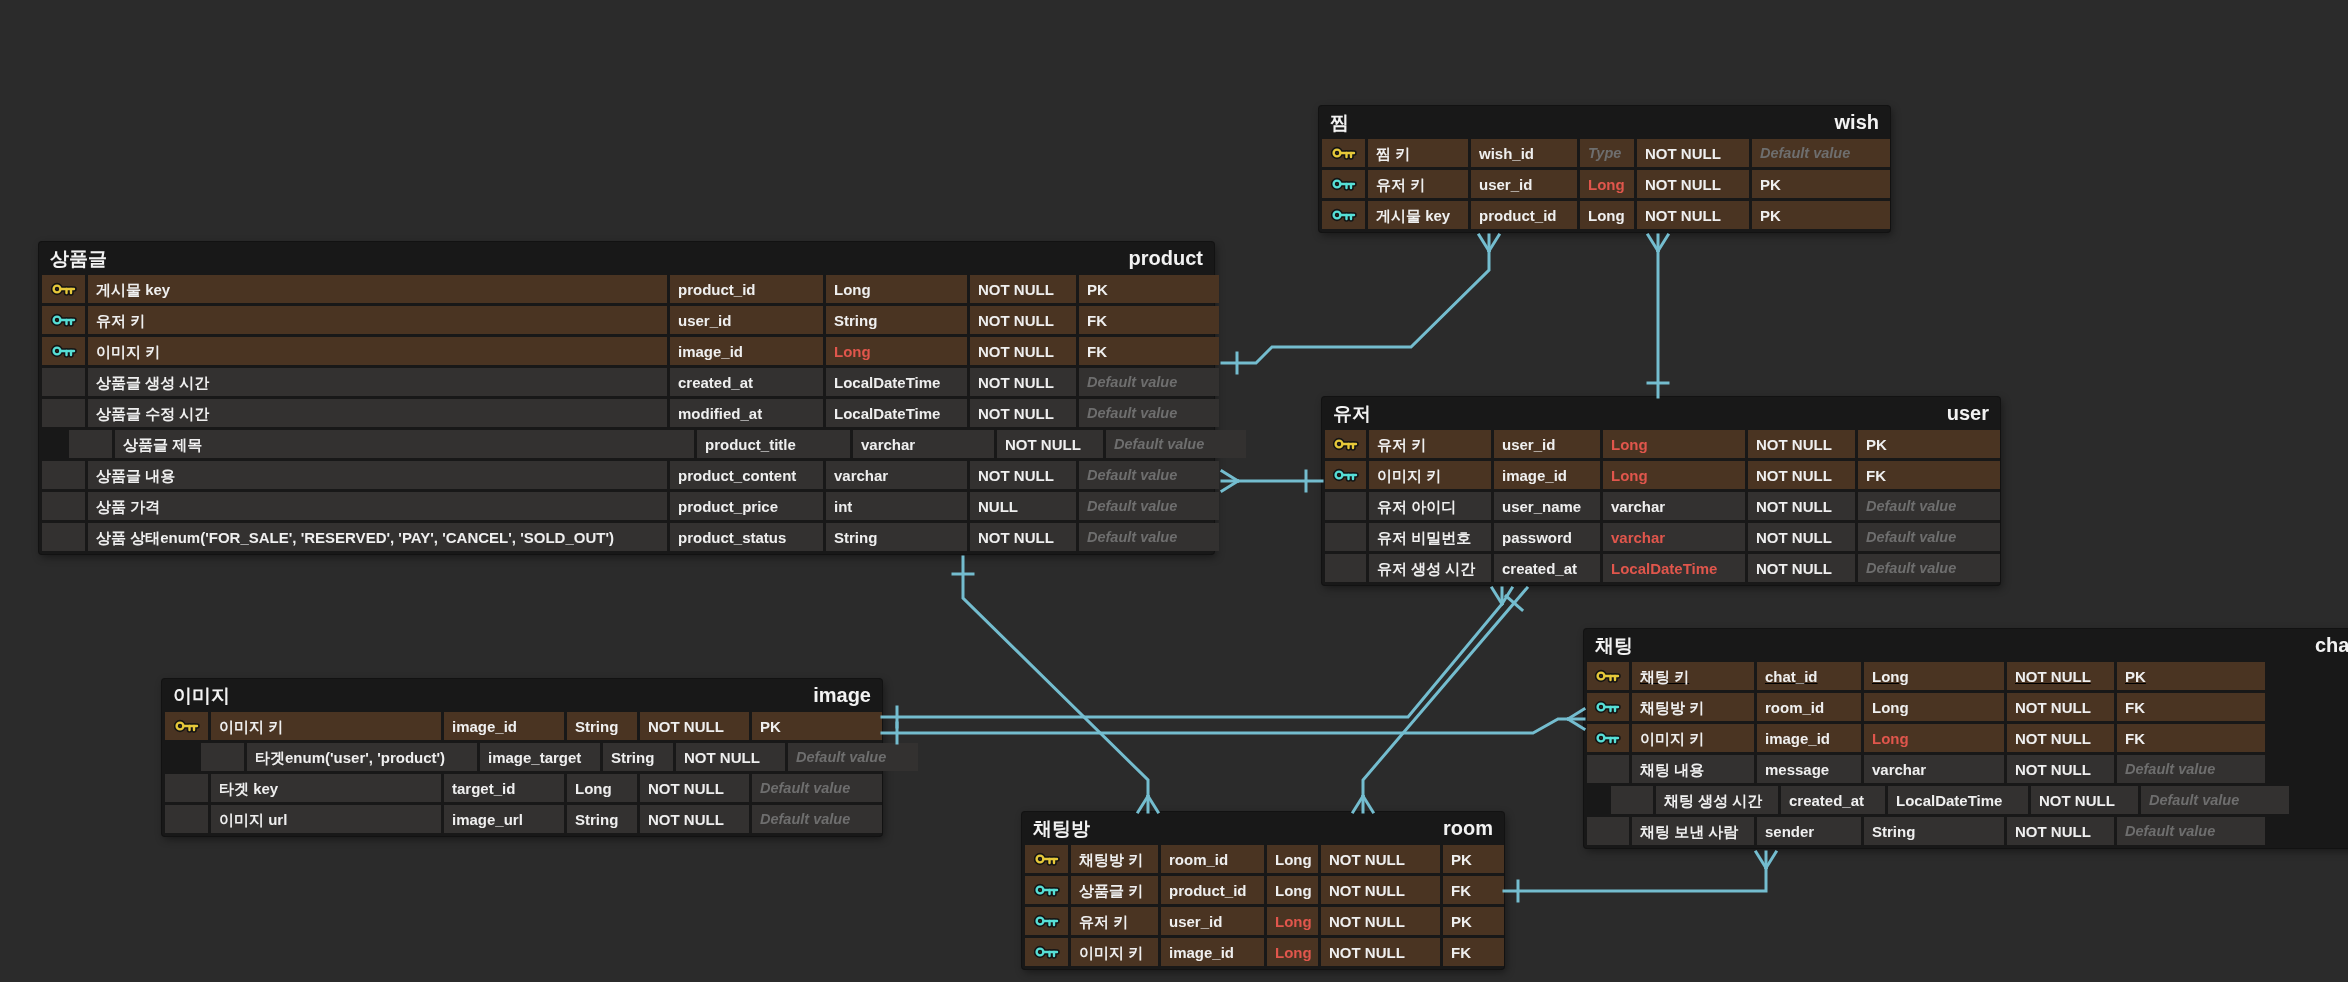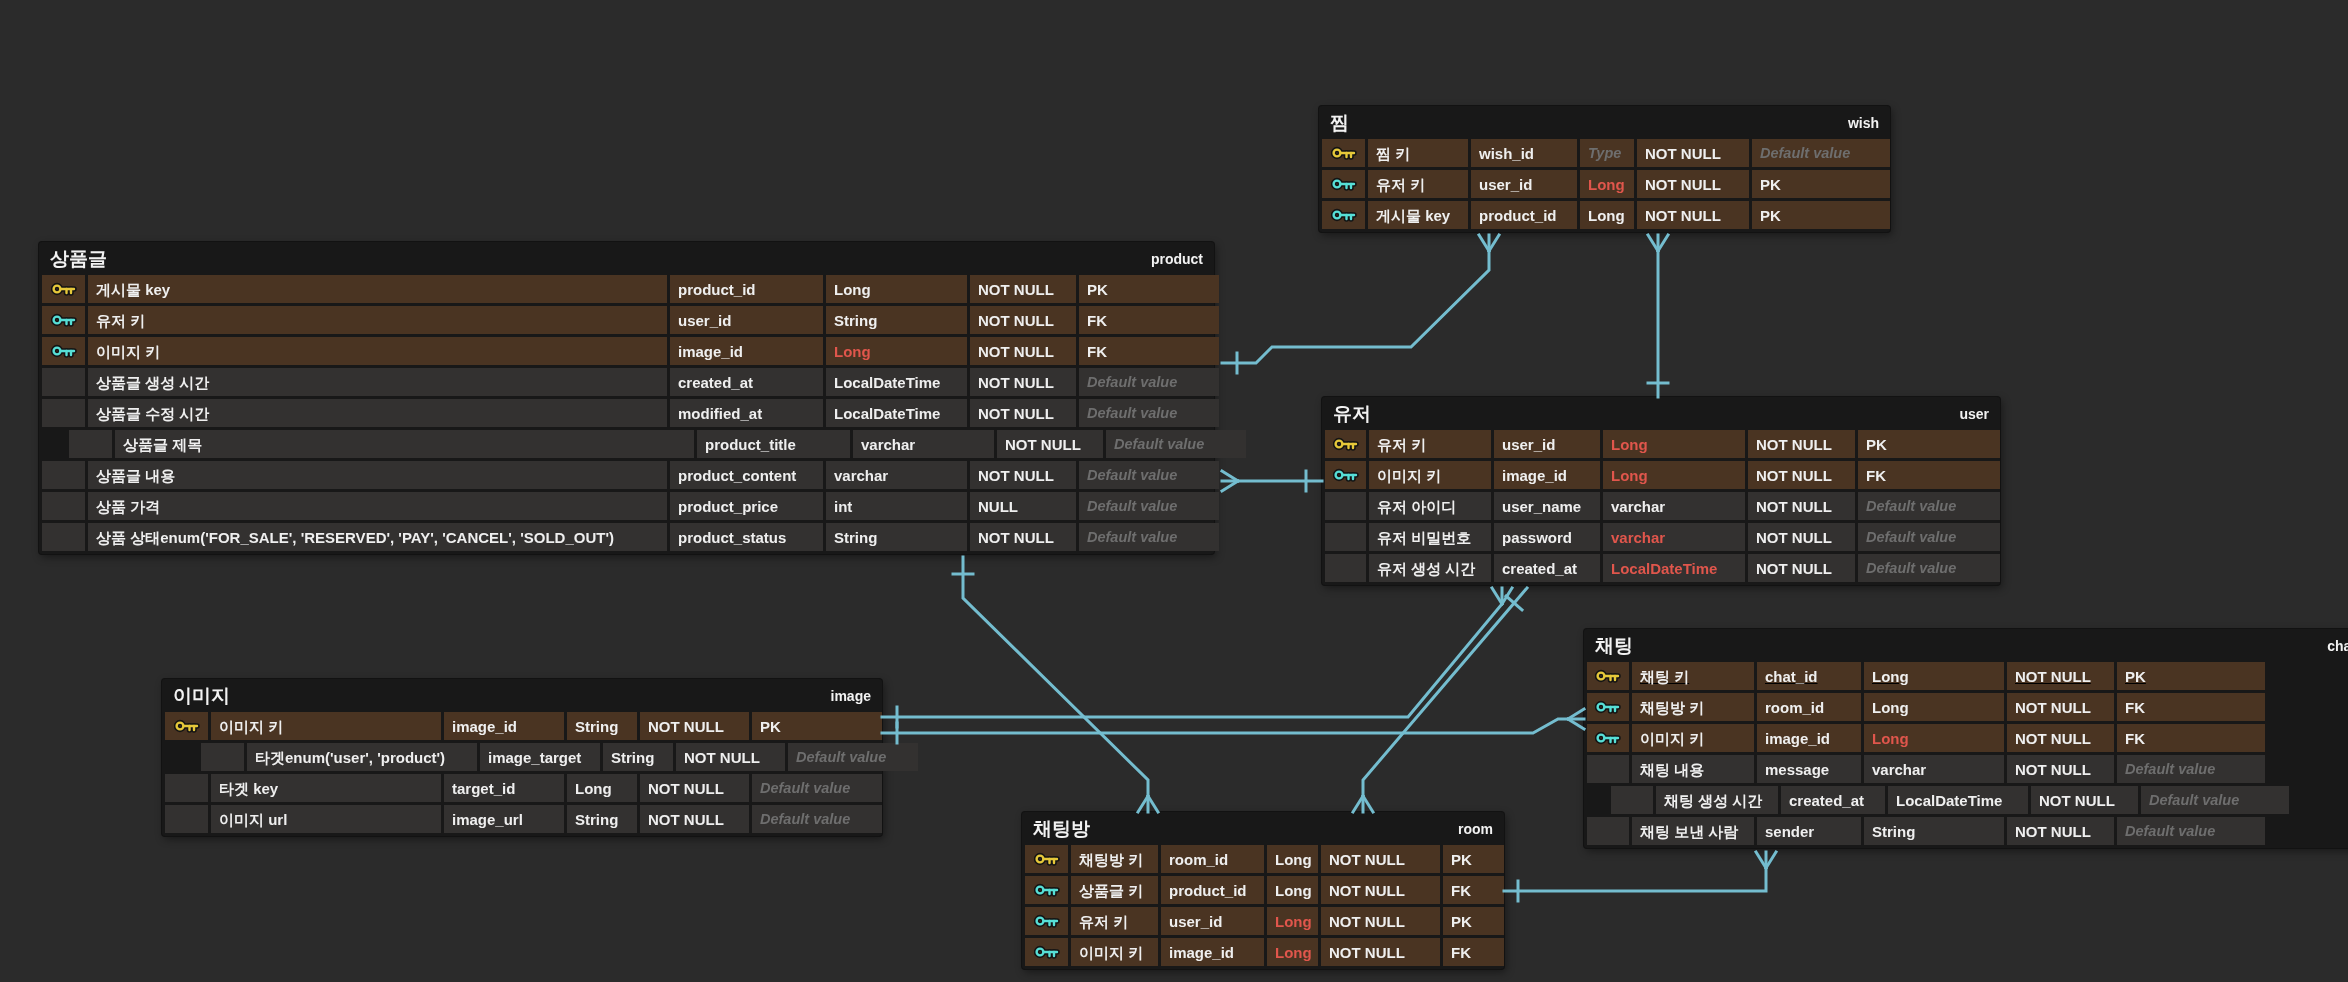--- a/index.html
+++ b/index.html
@@ -3,21 +3,21 @@
 <meta charset="utf-8">
 <style>
   html,body{margin:0;padding:0;background:#2b2b2b;}
   body{width:2348px;height:982px;position:relative;overflow:hidden;
        font-family:"Liberation Sans","DejaVu Sans",sans-serif;}
   #erd-canvas{position:absolute;inset:0;width:2348px;height:982px;}
   .erd-table{position:absolute;background:#181818;border-radius:3px;z-index:2;
              box-shadow:0 0 0 1px #121212,2px 3px 8px rgba(0,0,0,.45);}
   .thead{height:33px;display:flex;align-items:center;justify-content:space-between;
          padding:0 11px;color:#f2f2f2;font-weight:bold;font-size:19px;}
-  .thead .tphys{font-size:14px;}
+  .thead .tphys{font-size:20px;}
   .rows{padding:0 3px 3px 3px;}
   .row{display:grid;column-gap:3px;height:28px;margin-bottom:3px;}
   .row:last-child{margin-bottom:0;}
   .cell{background:#333130;color:#efefef;font-weight:bold;font-size:15px;
         display:flex;align-items:center;padding:0 8px;white-space:nowrap;
         overflow:hidden;line-height:1;}
   .row.hl .cell{background:#4a3422;}
   .cell.icon{padding:0;justify-content:center;}
   .cell .ph{color:#6e6e6e;font-style:italic;font-weight:bold;font-size:14.5px;}
   .cell.red{color:#e0564c;}

